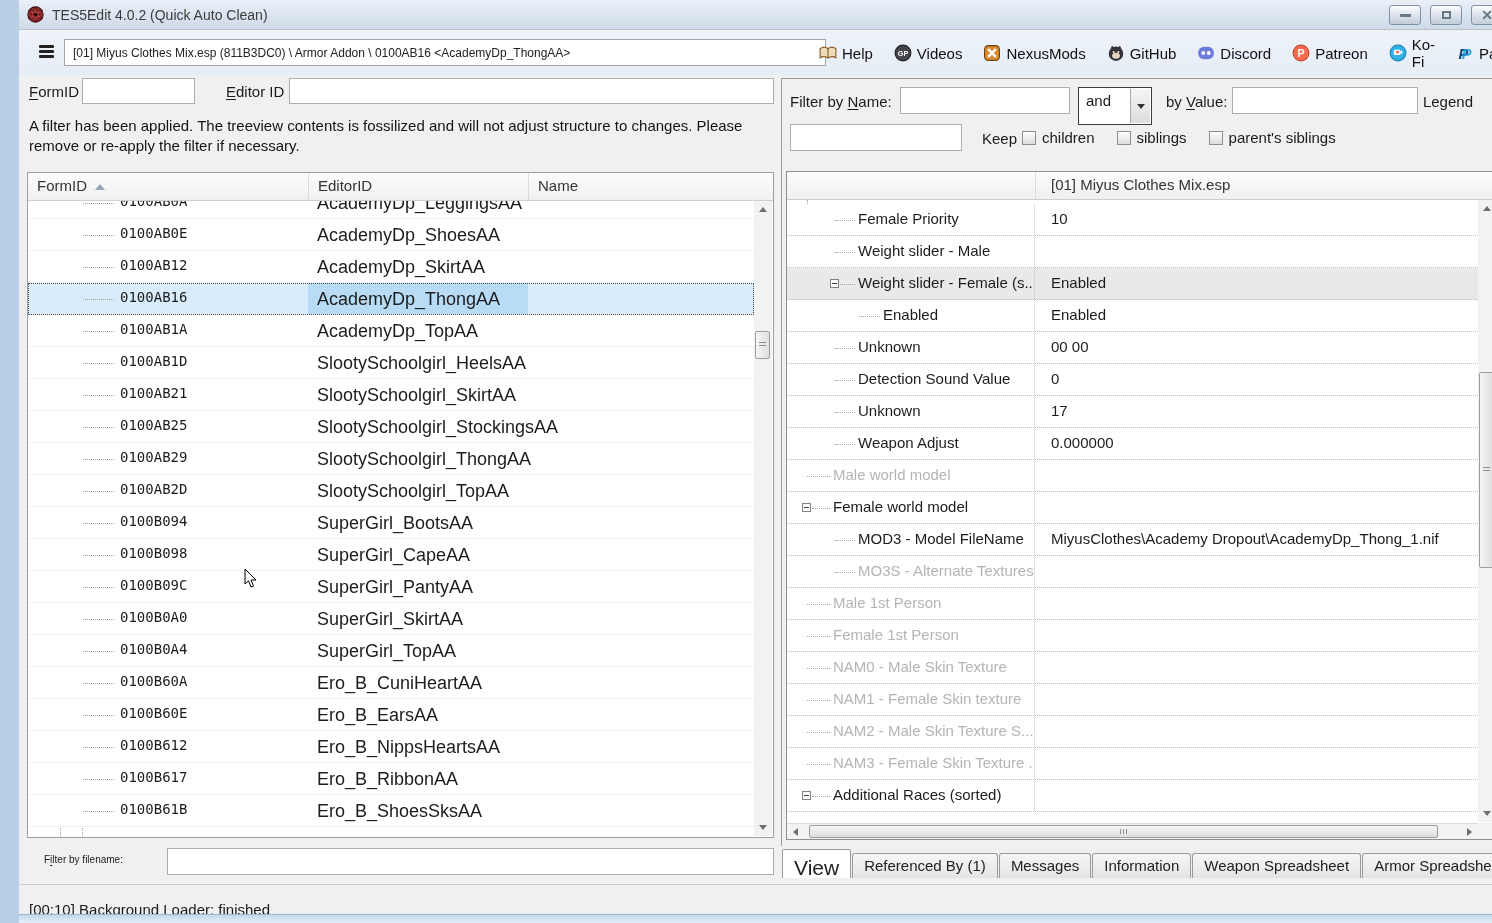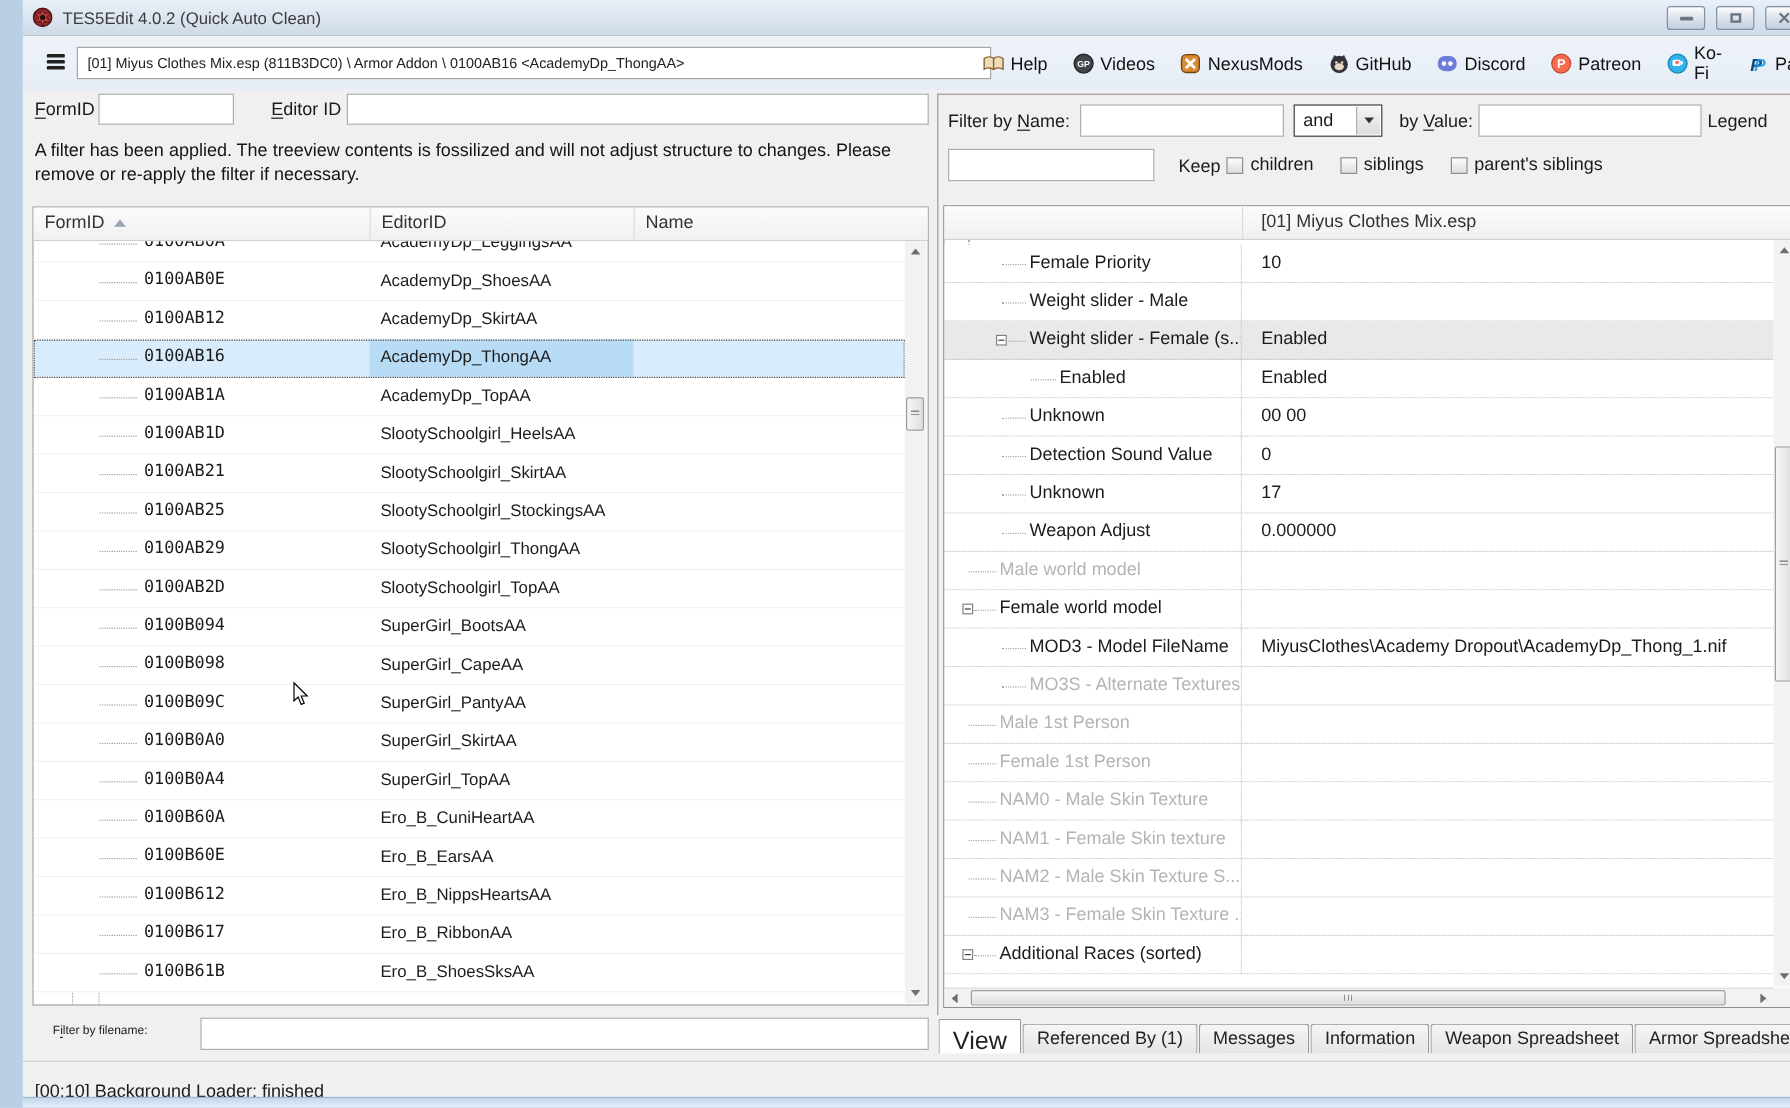--- a/index.html
+++ b/index.html
@@ -46,42 +46,42 @@
   .lt-header .hc:not(:first-child){border-left:1px solid #dcdcdc;}
   .h-form{width:280px;} .h-editor{width:220px;} .h-name{flex:1;}
   .sortarrow{display:inline-block;width:0;height:0;border-left:5px solid transparent;border-right:5px solid transparent;
     border-bottom:6px solid #98a6b6;margin-left:8px;margin-bottom:1px;}
   .lt-body{position:absolute;left:0;top:28px;right:19px;bottom:0;overflow:hidden;}
   .treelineA{position:absolute;left:32px;top:0;bottom:0;border-left:1px dotted #a0a0a0;}
   .treelineB{position:absolute;left:54px;top:0;bottom:0;border-left:1px dotted #a0a0a0;}
   .lrow{position:relative;height:32px;display:flex;border-bottom:1px solid #f1f1f1;background:#fff;}
   .lrow .conn{position:absolute;left:55px;width:31px;top:50%;border-top:1px dotted #a0a0a0;}
   .lc-form{width:280px;padding:6px 0 0 92px;font-family:"DejaVu Sans Mono",monospace;font-size:14px;color:#1c1c1c;}
-  .lc-editor{width:220px;padding:6px 0 0 9px;font-size:14px;color:#1c1c1c;}
+  .lc-editor{width:220px;padding:6px 0 0 9px;font-size:18px;color:#1c1c1c;}
   .lc-name{flex:1;}
   .lrow.sel{background:#d8ecfc;outline:1px dotted #4a4a4a;outline-offset:-1px;}
   .lrow.sel .lc-editor{background:#b9dcf6;}
   
   .vscroll{position:absolute;top:28px;right:1px;bottom:1px;width:18px;background:#f2f2f2;}
   .sb-btn{position:absolute;left:0;width:18px;height:17px;display:flex;align-items:center;justify-content:center;}
   .sb-up{top:0;} .sb-dn{bottom:0;}
   .tri-up{width:0;height:0;border-left:4px solid transparent;border-right:4px solid transparent;border-bottom:5px solid #6e6e6e;}
   .tri-dn{width:0;height:0;border-left:4px solid transparent;border-right:4px solid transparent;border-top:5px solid #6e6e6e;}
   .sb-thumb{position:absolute;left:1px;width:15px;border:1px solid #9d9d9d;border-radius:2px;
     background:linear-gradient(90deg,#f6f6f6,#dedede);}
   .sb-thumb::after{content:'';position:absolute;left:3px;right:3px;top:50%;margin-top:-3px;height:6px;
     background:repeating-linear-gradient(#8f8f8f 0 1px,transparent 1px 3px);}
   .filename-lbl{position:absolute;left:25px;top:854px;font-size:10px;}
   .filename-input{position:absolute;left:148px;top:848px;width:607px;height:27px;}
 
   
   .rpanel{position:absolute;left:762px;top:78px;width:721px;height:768px;background:#f0f0f0;
     border:1px solid #9a9a9a;border-bottom:none;}
   .rp-lbl{position:absolute;font-size:15px;}
-  .combo{position:absolute;left:296px;top:8px;width:74px;height:27px;border:1px solid #3c3c3c;background:#fff;}
+  .combo{position:absolute;left:296px;top:8px;width:74px;height:38px;border:1px solid #3c3c3c;background:#fff;}
   .combo .val{position:absolute;left:7px;top:4px;font-size:15px;}
   .combo .btn{position:absolute;right:1px;top:1px;bottom:1px;width:20px;background:linear-gradient(#f5f5f5,#dcdcdc);
     border-left:1px solid #aaa;display:flex;align-items:center;justify-content:center;}
   .combo .btn i{width:0;height:0;border-left:4px solid transparent;border-right:4px solid transparent;border-top:5px solid #333;}
   .legend{position:absolute;right:28px;top:14px;font-size:15px;color:#1b1b1b;}
   .keepbox{position:absolute;left:240px;top:50px;display:flex;gap:22px;align-items:center;}
   .cb{display:flex;align-items:center;gap:6px;}
   .cb .sq{width:14px;height:14px;border:1px solid #8e8e8e;background:linear-gradient(#fefefe,#dcdcdc);}
   .cb .cl{font-size:15px;}
 

